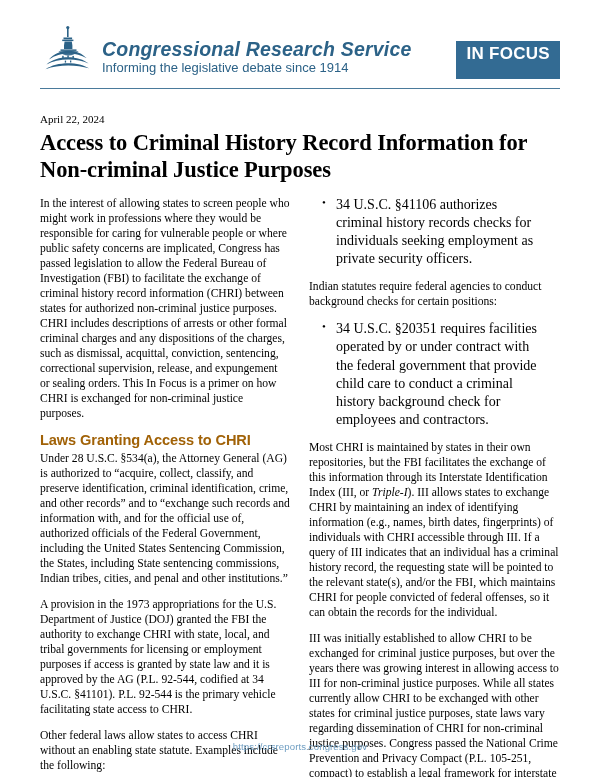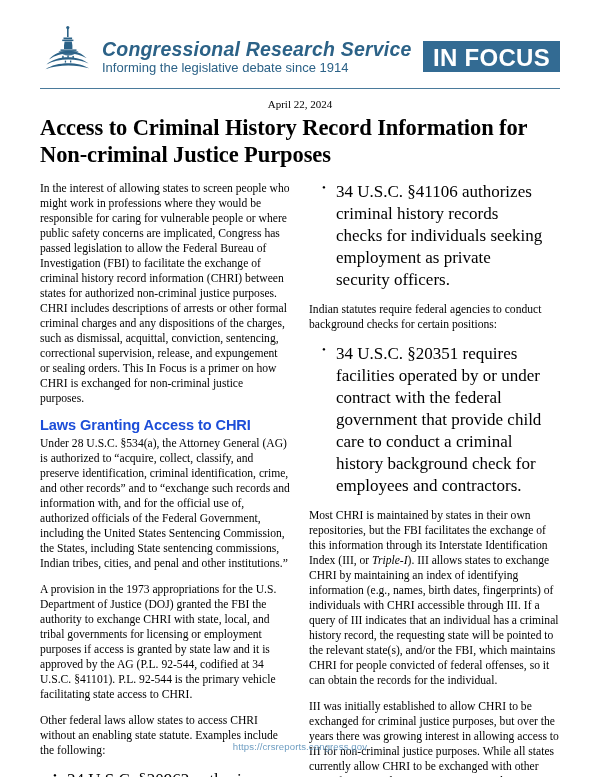--- a/index.html
+++ b/index.html
@@ -65,39 +65,39 @@
     color: #2c6287;
     line-height: 1.35;
     margin-top: 0;
     white-space: nowrap;
   }
   .badge-infocus {
     background: #336b93;
     color: #ffffff;
     font-family: "Liberation Sans", sans-serif;
     font-weight: bold;
-    font-size: 24px;
+    font-size: 17px;
     letter-spacing: 0.3px;
-    padding: 3px 10px 0 10px;
+    padding: 3px 10px 15px 10px;
     line-height: 1.15;
     margin-top: 13px;
     white-space: nowrap;
     margin-left: 6px;
   }
   .header-rule {
     border: 0;
     border-top: 1.3px solid #4a7a9b;
     margin: 4px 0 0 0;
   }
 
   
   .doc-date {
-    text-align: center;
+    text-align: left;
     font-size: 11px;
-    margin-top: 9px;
+    margin-top: 24px;
     line-height: 1.2;
   }
   .doc-title {
     font-family: "Liberation Serif", serif;
     font-weight: bold;
     font-size: 22.5px;
     line-height: 1.17;
     margin: 4px 0 0 0;
     letter-spacing: -0.1px;
   }
@@ -115,33 +115,33 @@
   p.body {
     font-size: 11.6px;
     line-height: 1.295;
     margin: 0 0 11px 0;
     text-align: left;
   }
   h2.section {
     font-family: "Liberation Sans", sans-serif;
     font-weight: bold;
     font-size: 14.6px;
-    color: #1d4ed8;
+    color: #a16207;
     margin: 20px 0 2px 0;
     line-height: 1.2;
     letter-spacing: -0.1px;
   }
   h2.section.first { margin-top: 2px; }
   ul.bullets {
     margin: 0 0 11px 0;
     padding: 0 0 0 17px;
     list-style: none;
   }
   ul.bullets li {
-    font-size: 17px;
+    font-size: 14px;
     line-height: 1.295;
     margin: 0 16px 10px 0;
     position: relative;
     padding-left: 10px;
   }
   ul.bullets li:last-child { margin-bottom: 0; }
   ul.bullets li::before {
     content: "\2022";
     position: absolute;
     left: -4px;

